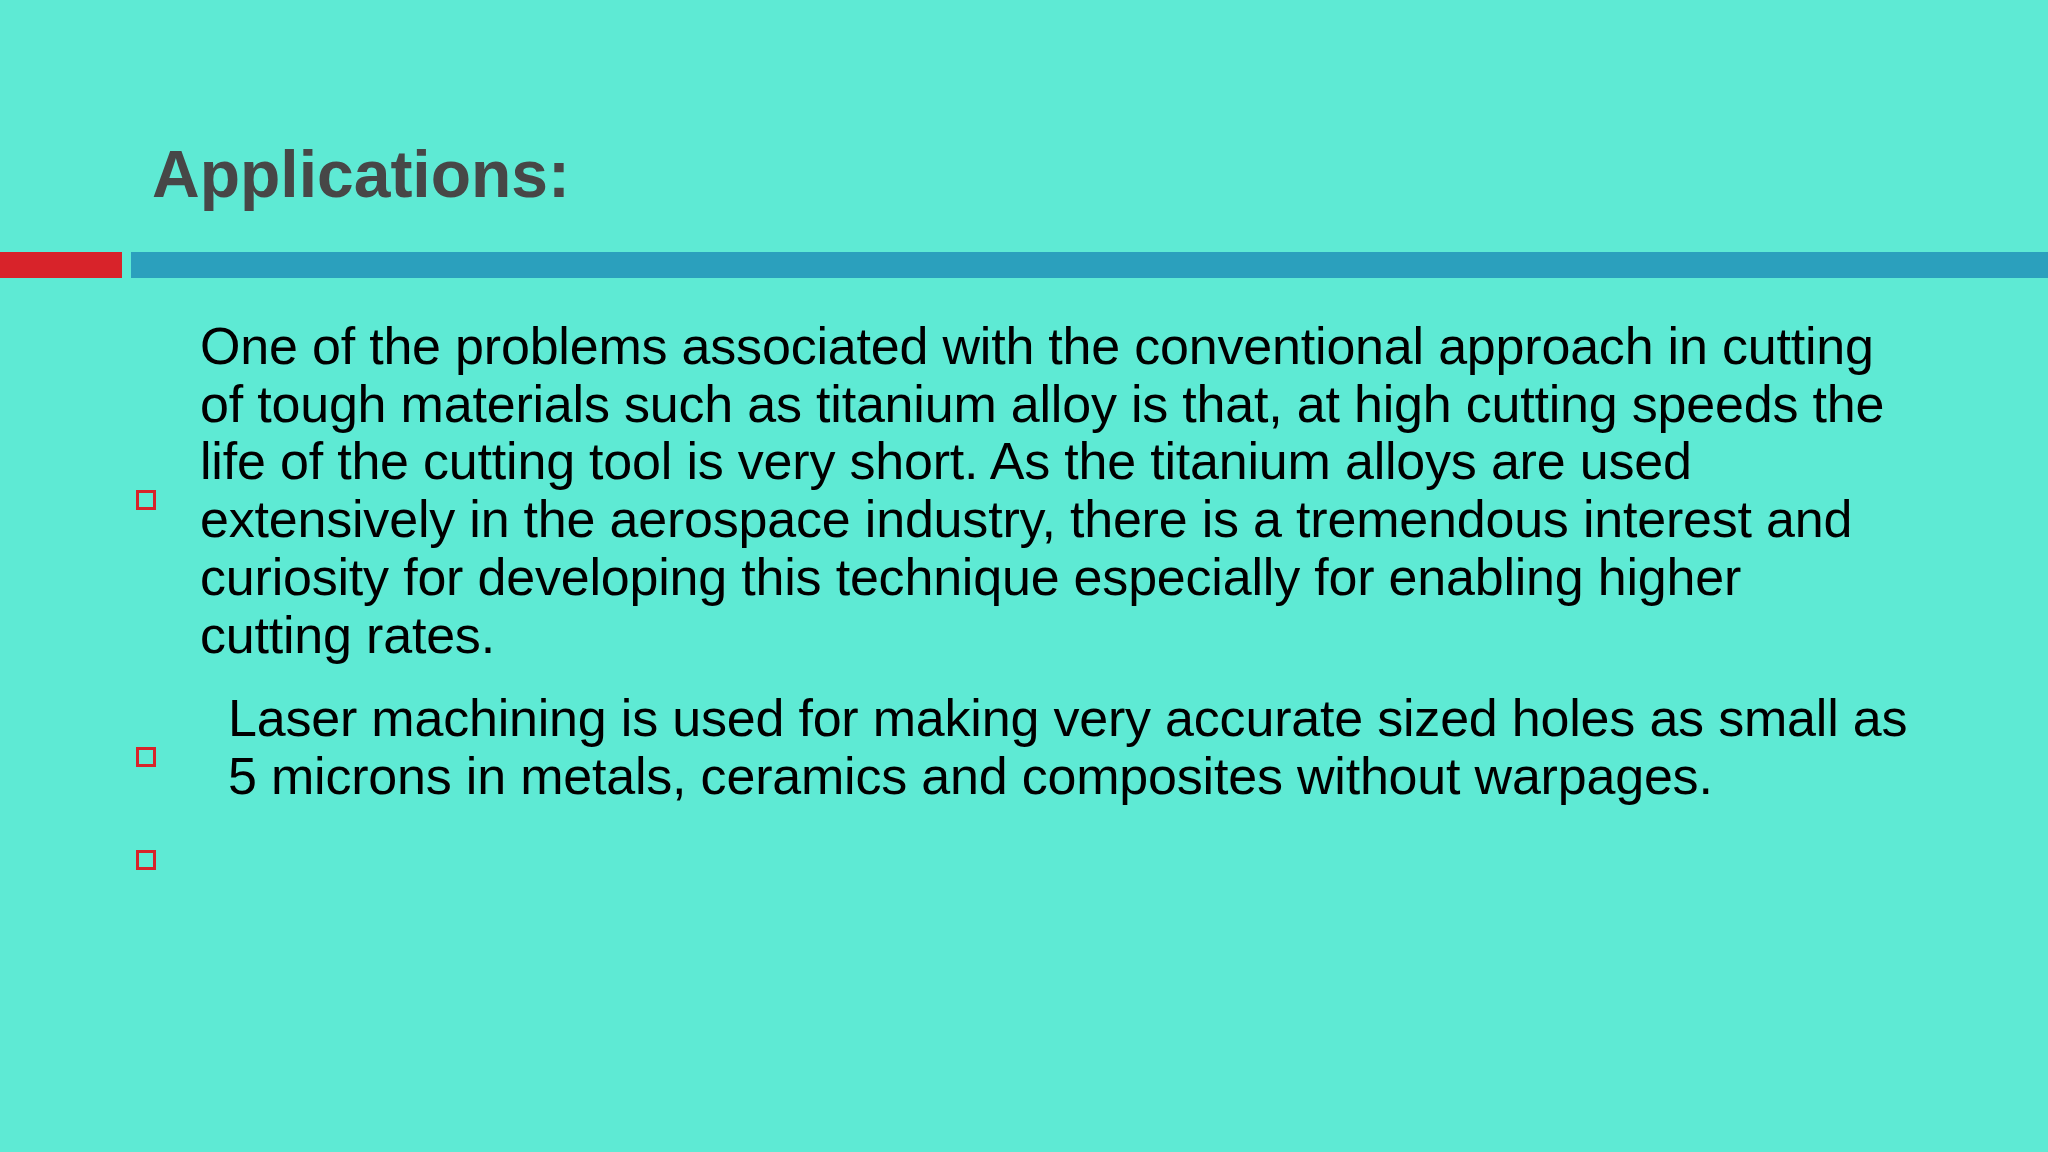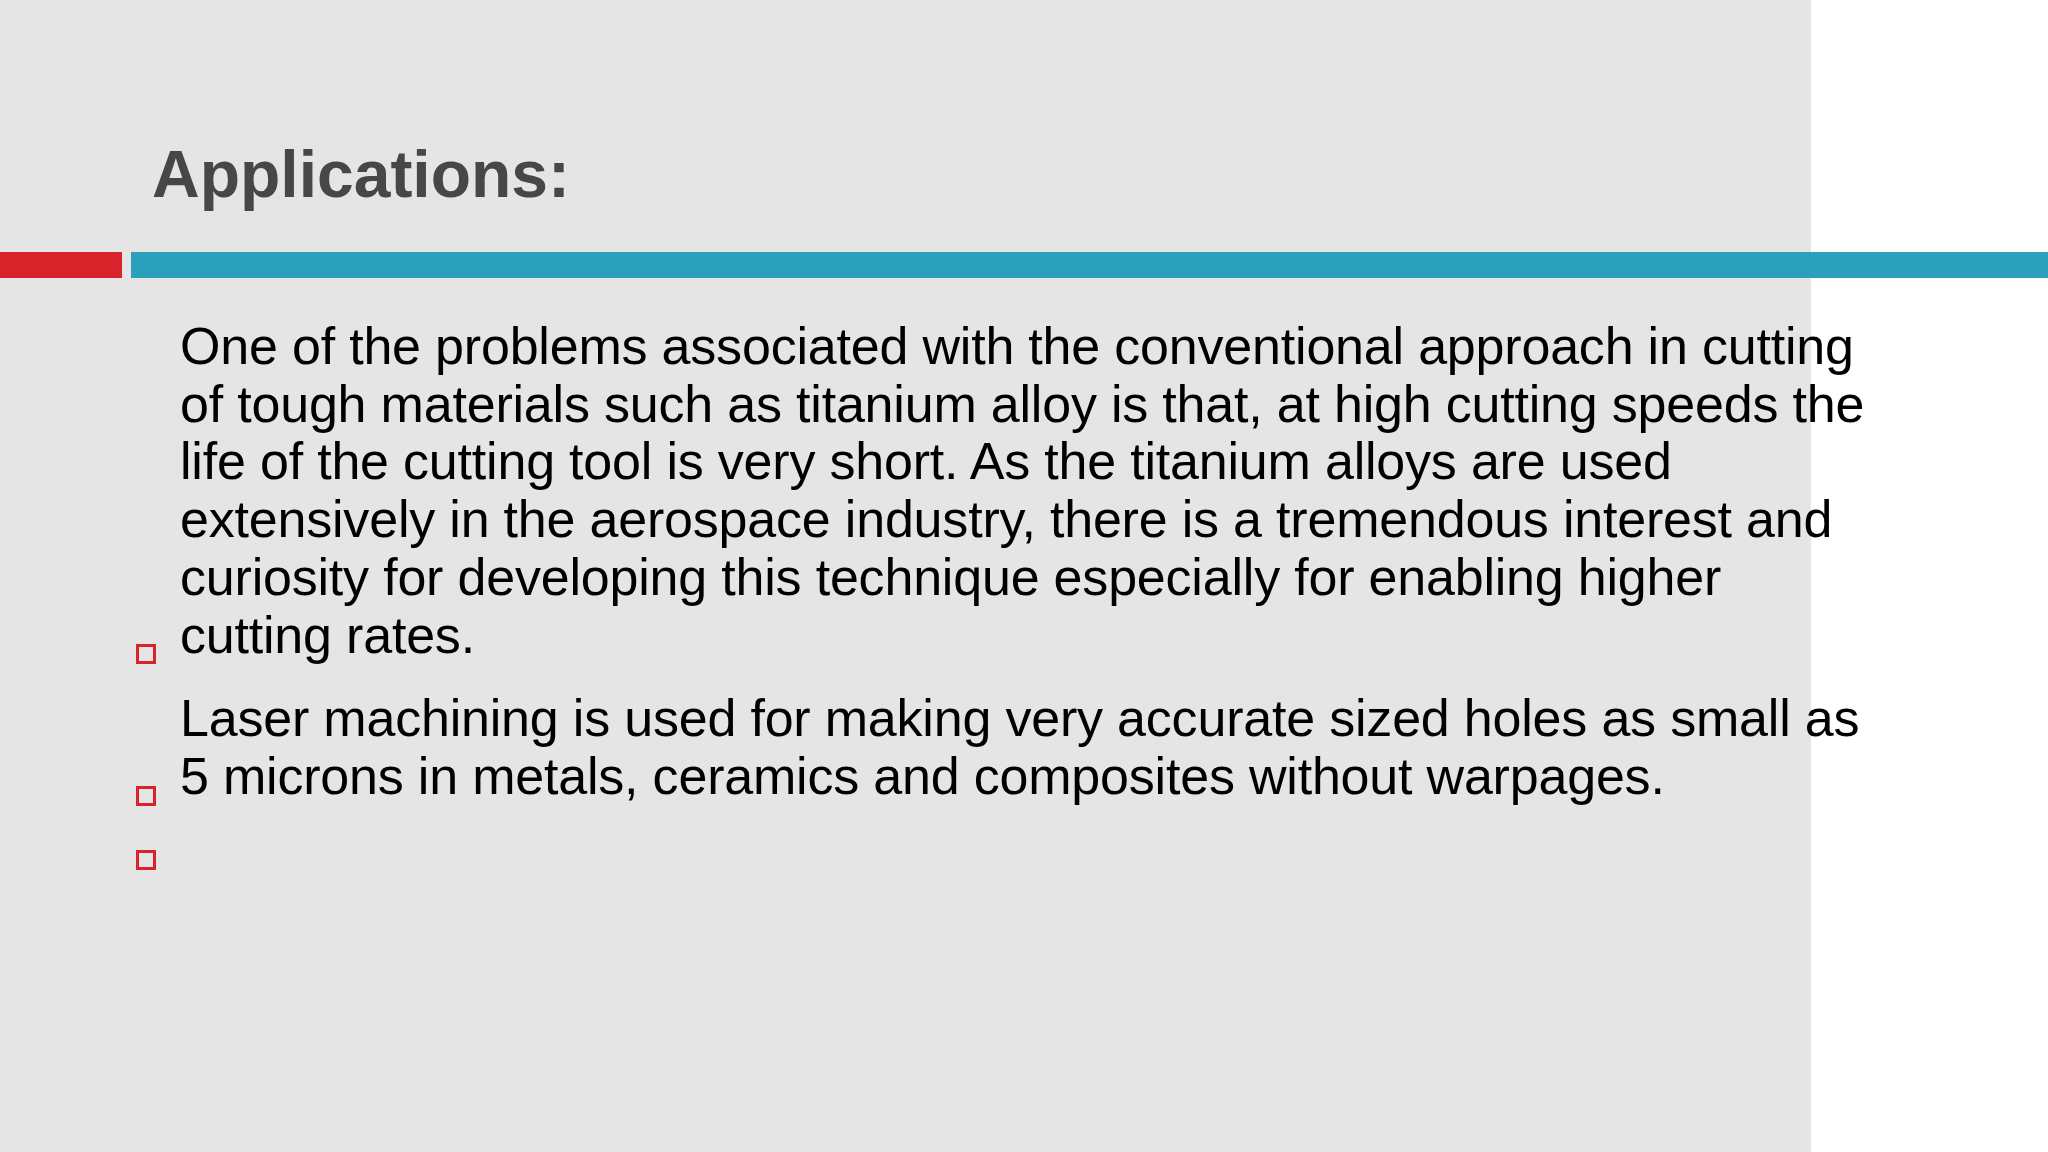--- a/index.html
+++ b/index.html
@@ -10,23 +10,23 @@
   body {
     width: 2048px;
     height: 1152px;
     font-family: "Liberation Sans", sans-serif;
     overflow: hidden;
     position: relative;
   }
 
   .slide {
     position: relative;
-    width: 1811px;
+    width: 2048px;
     height: 1152px;
-    background: #e5e5e5;
+    background: #5eead4;
     box-sizing: border-box;
   }
 
   .slide-title {
     position: absolute;
     left: 152px;
     top: 138px;
     font-size: 66px;
     font-weight: bold;
     color: #474747;
@@ -61,22 +61,23 @@
 
   .body-list {
     position: absolute;
     left: 120px;
     top: 318px;
     width: 1830px;
   }
 
   .bullet-item {
     display: flex;
-    align-items: flex-end;
+    align-items: center;
     margin-bottom: 26px;
+    gap: 20px;
   }
 
   .bullet-marker {
     flex: 0 0 auto;
     width: 60px;
     padding-top: 18px;
     box-sizing: border-box;
     display: flex;
     justify-content: flex-start;
     padding-left: 16px;
@@ -97,21 +98,21 @@
   .bullet-text {
     flex: 1 1 auto;
     font-size: 52px;
     line-height: 1.11;
     color: #000000;
     font-family: "Liberation Sans", sans-serif;
     letter-spacing: -0.2px;
   }
 
   .item-1 .bullet-text { max-width: 1700px; }
-  .item-2 .bullet-text { max-width: 1720px; }
+  .item-2 .bullet-text { max-width: 1720px; margin-left: 28px; }
   .item-3 .bullet-text { max-width: 1560px; }
   .item-4 .bullet-text { max-width: 1460px; }
 </style>
 </head>
 <body>
 
 <div class="slide">
 
   <div class="slide-title">Applications:</div>
 

